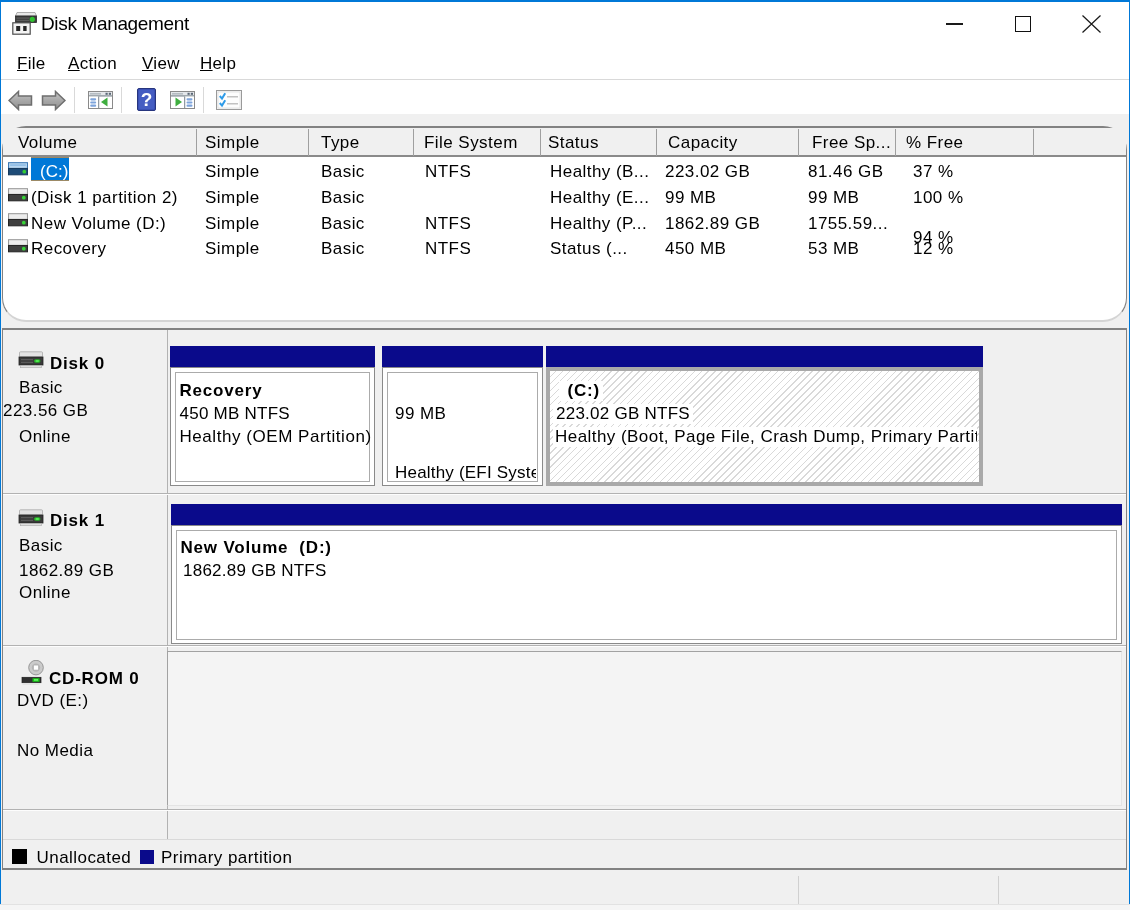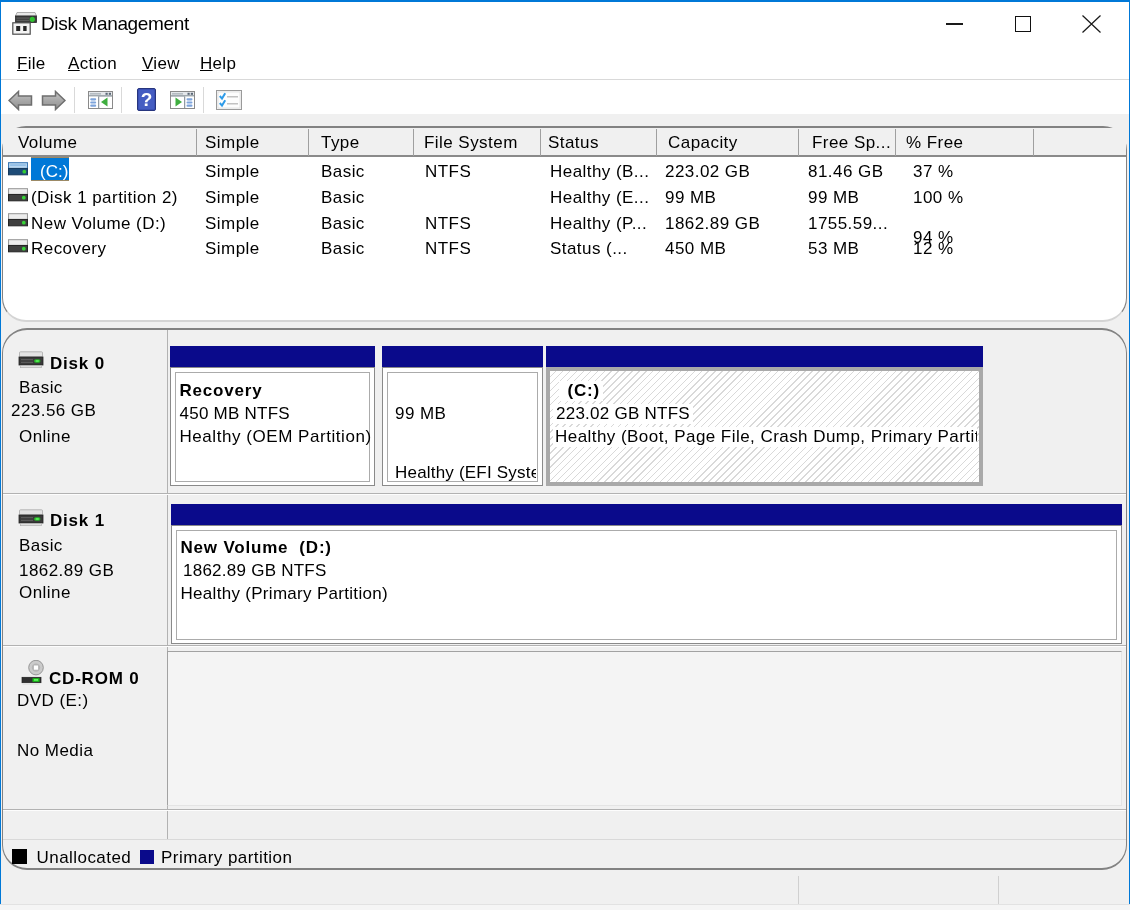--- a/index.html
+++ b/index.html
@@ -161,42 +161,42 @@
     <div class="t" style="left:910px;top:100px;">94 %</div>
   <div class="t" style="left:202px;top:111px;">Simple</div>
     <div class="t" style="left:318px;top:111px;">Basic</div>
     <div class="t" style="left:422px;top:111px;">NTFS</div>
     <div class="t" style="left:547px;top:111px;">Status (...</div>
     <div class="t" style="left:662px;top:111px;">450 MB</div>
     <div class="t" style="left:805px;top:111px;">53 MB</div>
     <div class="t" style="left:910px;top:111px;">12 %</div>
 </div>
 
-<div class="abs" id="botpane" style="left:2px;top:328px;width:1125px;height:542px;background:#f0f0f0;border-top:2px solid #828282;border-left:1px solid #828282;border-right:1px solid #828282;border-bottom:2px solid #828282;border-radius:25px;">
+<div class="abs" id="botpane" style="left:2px;top:328px;width:1125px;height:542px;background:#f0f0f0;border-top:2px solid #828282;border-left:1px solid #828282;border-right:1px solid #828282;border-bottom:2px solid #828282;">
   <div class="abs" style="left:164px;top:0;width:1px;height:509px;background:#b2b2b2;"></div>
   <div class="abs" style="left:0;top:163px;width:100%;height:1px;background:#b2b2b2;"></div>
   <div class="abs" style="left:0;top:164px;width:100%;height:1px;background:#fdfdfd;"></div>
   <div class="abs" style="left:0;top:315px;width:100%;height:1px;background:#b2b2b2;"></div>
   <div class="abs" style="left:0;top:316px;width:100%;height:1px;background:#fdfdfd;"></div>
   <div class="abs" style="left:0;top:479px;width:100%;height:1px;background:#b2b2b2;"></div>
   <div class="abs" style="left:0;top:480px;width:100%;height:1px;background:#fdfdfd;"></div>
   <div class="abs" style="left:0;top:509px;width:100%;height:1px;background:#d9d9d9;"></div>
 
   <svg class="abs" style="left:15px;top:21px;" width="26" height="18" viewBox="0 0 26 18">
     <rect x="1.5" y="0.8" width="23" height="5.2" rx="1" fill="#e3e3e3" stroke="#a8a8a8" stroke-width="0.8"></rect>
     <rect x="1" y="6" width="24" height="8" fill="#3a3a3a" stroke="#232323" stroke-width="0.8"></rect>
     <rect x="3" y="8" width="12" height="1.2" fill="#5a5a5a"></rect>
     <rect x="3" y="10.8" width="12" height="1.2" fill="#5a5a5a"></rect>
     <rect x="16" y="8.2" width="6.5" height="3.6" rx="1.8" fill="#28b428"></rect>
     <rect x="17.5" y="9" width="3.5" height="2" rx="1" fill="#52e852"></rect>
     <rect x="2.5" y="14.5" width="21" height="2.2" fill="#e0e0e0" stroke="#ababab" stroke-width="0.6"></rect>
   </svg>
   <div class="t b" style="left:47px;top:24px;">Disk 0</div>
   <div class="t" style="left:16px;top:48px;">Basic</div>
-  <div class="t" style="left:8px;top:71px;text-align:right;">223.56 GB</div>
+  <div class="t" style="left:0;top:71px;text-align:right;">223.56 GB</div>
   <div class="t" style="left:16px;top:96.5px;">Online</div>
 
   <div class="abs part" style="left:167px;top:16px;width:205px;height:140px;">
     <div class="bar"></div>
       <div class="body"></div>
       <div class="inner"></div>
     <div class="t b" style="left:9.5px;top:34.5px;">Recovery</div>
     <div class="t" style="left:9.5px;top:58px;letter-spacing:0.25px;">450 MB NTFS</div>
     <div class="t" style="left:9.5px;top:81px;letter-spacing:0.55px;">Healthy (OEM Partition)</div>
   </div>
@@ -228,21 +228,20 @@
   <div class="t" style="left:16px;top:206px;">Basic</div>
   <div class="t" style="left:16px;top:231px;">1862.89 GB</div>
   <div class="t" style="left:16px;top:253px;">Online</div>
 
   <div class="abs part" style="left:168px;top:174px;width:951px;height:140px;">
     <div class="bar"></div>
       <div class="body"></div>
       <div class="inner"></div>
     <div class="t b" style="left:9.5px;top:34px;">New Volume&nbsp;&nbsp;(D:)</div>
     <div class="t" style="left:12px;top:57px;letter-spacing:0.25px;">1862.89 GB NTFS</div>
-    <div class="t" style="left:9.5px;top:80px;letter-spacing:0.3px;">Healthy (Primary Partition)</div>
   </div>
 
   <svg class="abs" style="left:16px;top:330px;" width="28" height="26" viewBox="0 0 28 26">
     <circle cx="17" cy="7.6" r="7.3" fill="#cbcbcb" stroke="#8f8f8f" stroke-width="0.9"></circle>
     <circle cx="17" cy="7.6" r="4.2" fill="#b4b4b4"></circle>
     <rect x="14.9" y="5.5" width="4.2" height="4.2" fill="#fff"></rect>
     <rect x="3" y="17.3" width="19" height="5.4" fill="#303030" stroke="#1f1f1f" stroke-width="0.7"></rect>
     <rect x="13.5" y="18.2" width="7" height="3.6" fill="#17c517"></rect>
     <rect x="15" y="19" width="4" height="1.8" fill="#5ef05e"></rect>
     <rect x="3.5" y="23.2" width="17" height="1.6" fill="#e2e2e2"></rect>

